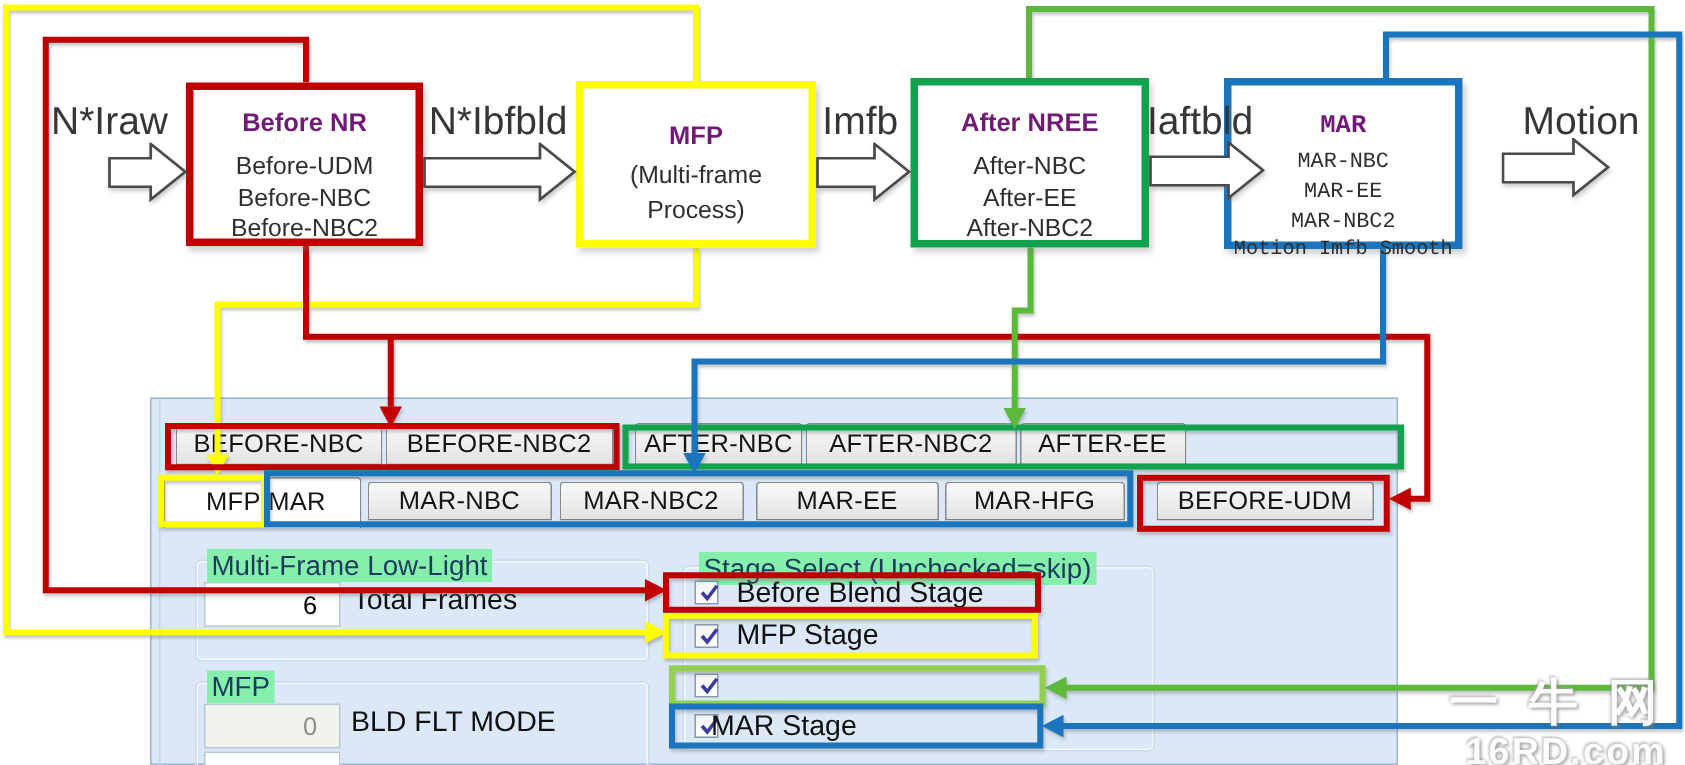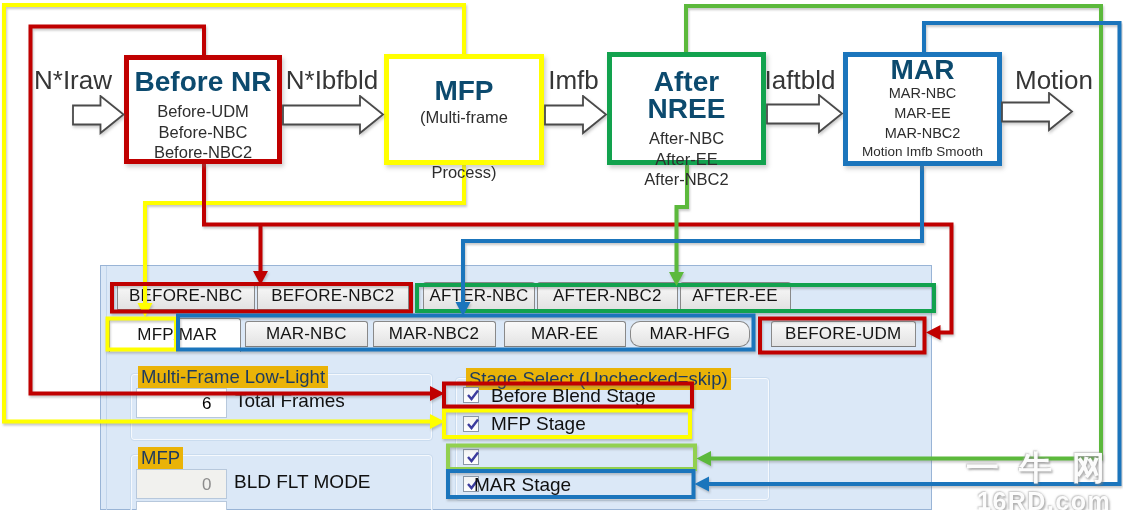--- a/index.html
+++ b/index.html
@@ -12,41 +12,41 @@
   .panel-innerline{position:absolute;left:106px;top:266px;width:1px;height:244px;background:#c2d5eb;z-index:1;}
 
   .tab{position:absolute;box-sizing:border-box;border:1px solid #898989;border-bottom-color:#7d7d7d;
        border-radius:3px 3px 0 0;background:linear-gradient(#f9f9f9,#ededed 55%,#e2e2e2);
        color:#141414;font-size:17px;display:flex;align-items:center;justify-content:center;
        z-index:2;letter-spacing:0.2px;}
   .tab.selected{background:#ffffff;border-bottom:none;z-index:3;}
 
   .groupbox{position:absolute;border:1px solid #cadcef;border-radius:4px;box-sizing:border-box;
             box-shadow:inset 0 0 0 1px rgba(255,255,255,0.75);z-index:1;}
-  .grouplabel{position:absolute;font-size:18.5px;color:#1d3a5f;background:#eab308;padding:0 3px;z-index:2;white-space:nowrap;}
+  .grouplabel{position:absolute;font-size:18.5px;color:#1d3a5f;background:#86efac;padding:0 3px;z-index:2;white-space:nowrap;}
 
   .field{position:absolute;box-sizing:border-box;background:#ffffff;border:1px solid #b7c8dc;
          font-size:17px;color:#000;text-align:right;padding:5px 14px 0 0;z-index:2;}
   .field.disabled{background:#f1f1ee;color:#8c8c8c;}
   .fieldlabel{position:absolute;font-size:19px;line-height:19px;color:#101010;z-index:2;white-space:nowrap;}
 
   .checkbox{position:absolute;width:16px;height:16px;box-sizing:border-box;border:1px solid #8b98a8;
             background:linear-gradient(#f2f3f4,#ffffff);z-index:2;}
   .checkbox svg{position:absolute;left:0;top:-2px;}
   .cblabel{position:absolute;font-size:19px;line-height:19px;color:#101010;z-index:2;white-space:nowrap;}
 
   
   .connectors{position:absolute;left:0;top:0;z-index:4;
               filter:drop-shadow(1.5px 2px 1.2px rgba(110,110,110,0.38));}
 
   
   .fbox{position:absolute;background:#ffffff;border:5px solid #000;box-sizing:border-box;z-index:5;
         display:flex;flex-direction:column;align-items:center;text-align:center;
         box-shadow:2px 3px 4px rgba(120,120,120,0.35);}
-  .fbox .ftitle{font-weight:bold;font-size:28px;color:#0c4a6e;line-height:27px;}
+  .fbox .ftitle{font-weight:bold;font-size:17px;color:#701a75;line-height:27px;}
   .fbox .fline{font-size:16.5px;color:#2e2e2e;line-height:20.6px;}
   .flowlabel{position:absolute;font-size:26px;line-height:25px;color:#363636;z-index:5;white-space:nowrap;transform:translateX(-50%);}
   .blockarrow{position:absolute;z-index:5;filter:drop-shadow(1.5px 2px 1.5px rgba(120,120,120,0.4));}
 
   
   .watermark{position:absolute;z-index:8;color:rgba(255,255,255,0.96);font-weight:bold;white-space:nowrap;
              text-shadow:0 0 3px rgba(150,150,150,0.65),1.5px 1.5px 2px rgba(120,120,120,0.5),-1px -1px 1px rgba(170,170,170,0.4);}
 </style>
 </head>
 <body>
@@ -77,21 +77,21 @@
     </div>
   <div class="tab" style="left:245px;top:320.5px;width:122.5px;height:26.5px;">
       <span>MAR-NBC</span>
     </div>
   <div class="tab" style="left:372.5px;top:320.5px;width:123px;height:26.5px;">
       <span>MAR-NBC2</span>
     </div>
   <div class="tab" style="left:504px;top:320.5px;width:121.5px;height:26.5px;">
       <span>MAR-EE</span>
     </div>
-  <div class="tab" style="left:629.5px;top:320.5px;width:120.5px;height:26.5px;border-radius:10px;">
+  <div class="tab" style="left:629.5px;top:320.5px;width:120.5px;height:26.5px;">
       <span>MAR-HFG</span>
     </div>
   <div class="tab" style="left:770.5px;top:320.5px;width:145.5px;height:26.5px;">
       <span>BEFORE-UDM</span>
     </div>
 
   <div class="groupbox" style="left:129.5px;top:372.5px;width:303px;height:68px;"></div>
   <div class="grouplabel" style="left:138px;top:366px;">Multi-Frame Low-Light</div>
   <div class="field" style="left:135.5px;top:388px;width:91px;height:30px;">6</div>
   <div class="fieldlabel" style="left:235px;top:391px;">Total Frames</div>
@@ -188,29 +188,29 @@
 
   <div class="fbox" style="left:124px;top:55px;width:158px;height:109px;border-color:#c00000;padding-top:8px;">
     <div class="ftitle">Before NR</div>
     <div class="fline" style="margin-top:6px;">Before-UDM</div>
     <div class="fline">Before-NBC</div>
     <div class="fline">Before-NBC2</div>
   </div>
   <div class="fbox" style="left:384px;top:54px;width:160px;height:111px;border-color:#ffff00;padding-top:18px;">
     <div class="ftitle">MFP</div>
     <div class="fline" style="line-height:22.5px;margin-top:2px;">(Multi-frame</div>
-    <div class="fline" style="line-height:22.5px;margin-top:32px;">Process)</div>
+    <div class="fline" style="line-height:22.5px;">Process)</div>
   </div>
   <div class="fbox" style="left:607px;top:52px;width:159px;height:113px;border-color:#12a24e;padding-top:11px;">
     <div class="ftitle">After NREE</div>
     <div class="fline" style="margin-top:6px;">After-NBC</div>
     <div class="fline">After-EE</div>
     <div class="fline">After-NBC2</div>
   </div>
-  <div class="fbox" style="left:843px;top:52px;width:159px;height:114px;border-color:#1b75bc;padding-top:1px;">
+  <div class="fbox" style="left:816px;top:52px;width:159px;height:114px;border-color:#1b75bc;padding-top:16px;font-family:Liberation Mono, monospace;">
     <div class="ftitle" style="line-height:23px;">MAR</div>
     <div class="fline" style="line-height:20px;font-size:14.5px;margin-top:2px;">MAR-NBC</div>
     <div class="fline" style="line-height:20px;font-size:14.5px;">MAR-EE</div>
     <div class="fline" style="line-height:20px;font-size:14.5px;">MAR-NBC2</div>
     <div class="fline" style="line-height:18px;font-size:13.5px;">Motion Imfb Smooth</div>
   </div>
 
   <div class="flowlabel" style="left:73px;top:68px;">N*Iraw</div>
   <div class="flowlabel" style="left:332px;top:68px;">N*Ibfbld</div>
   <div class="flowlabel" style="left:573.5px;top:68px;">Imfb</div>

